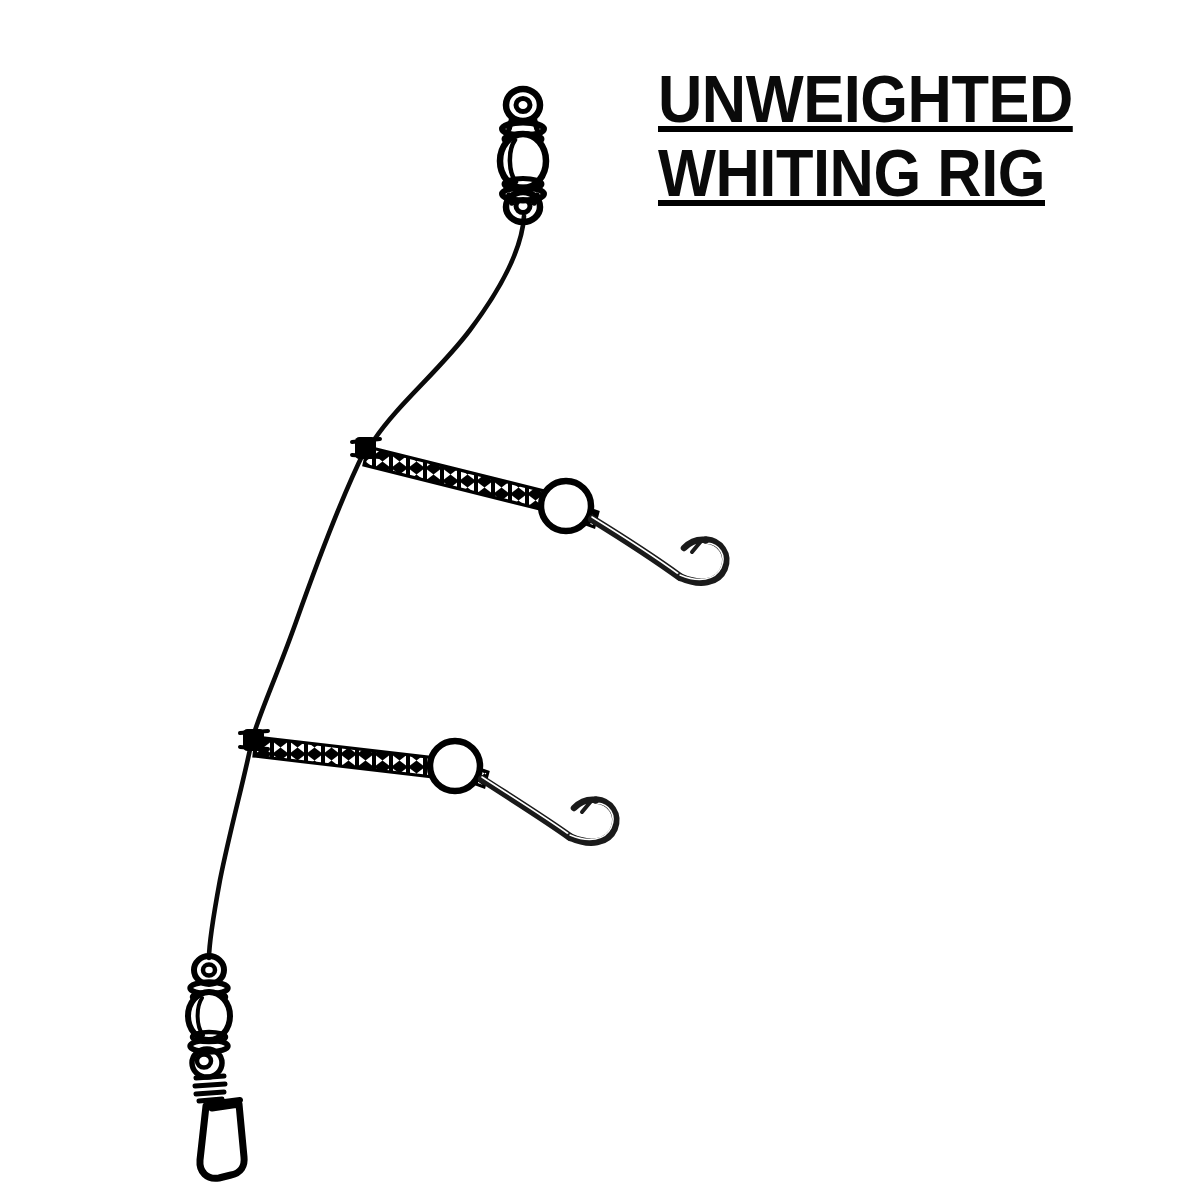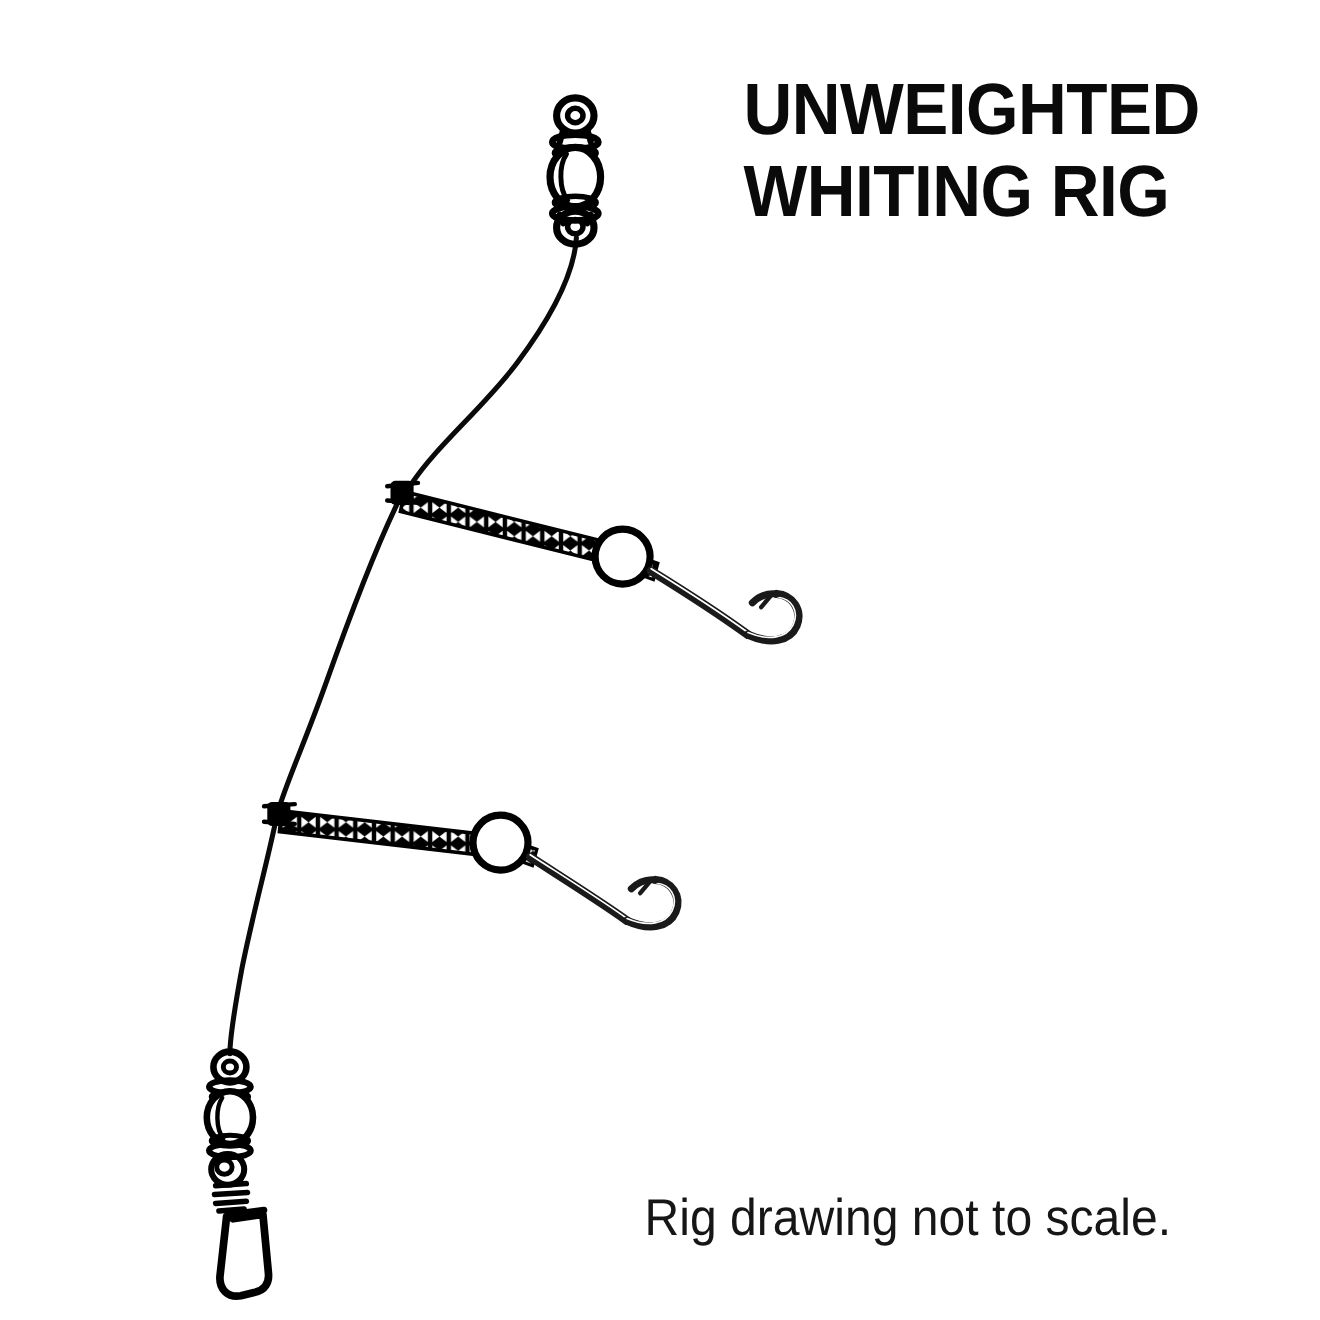--- a/index.html
+++ b/index.html
@@ -23,24 +23,25 @@
   #rig-svg {
     position: absolute;
     left: 0;
     top: 0;
     width: 1200px;
     height: 1200px;
     display: block;
   }
   .title-block {
     position: absolute;
-    left: 676px;
+    left: 658px;
     top: 62px;
     width: 500px;
     text-align: left;
+    text-decoration: underline;
   }
   .title-line {
     display: block;
     font-family: "Liberation Sans", sans-serif;
     font-weight: bold;
     font-size: 66px;
     line-height: 74px;
     letter-spacing: -0.5px;
     color: #0a0a0a;
     transform: scaleX(0.93);
@@ -212,17 +213,14 @@
       </g>
     </g>
 
   </svg>
 
   <div class="title-block">
     <span class="title-line">UNWEIGHTED</span>
     <span class="title-line">WHITING RIG</span>
   </div>
 
-  <div class="caption-block">
-    <span class="caption-line">Rig drawing not to scale.</span>
-  </div>
 
 </div>
 
 </body></html>

